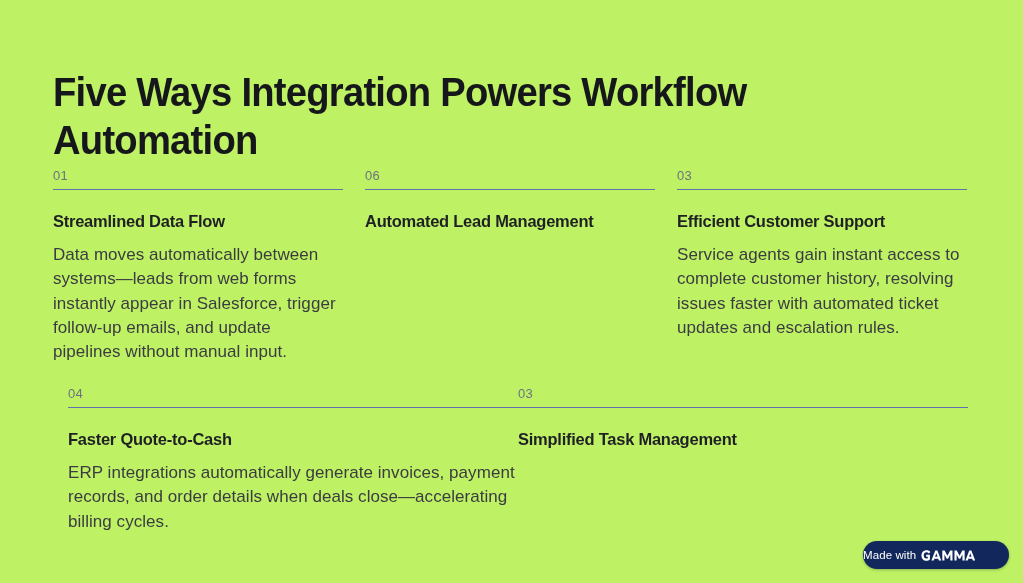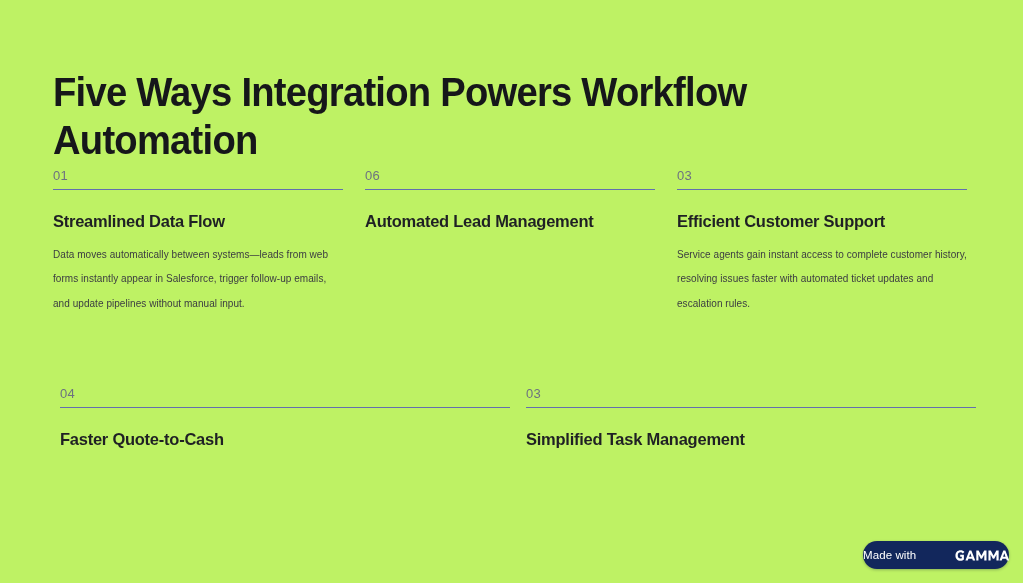--- a/index.html
+++ b/index.html
@@ -48,24 +48,23 @@
     position: absolute;
     display: flex;
   }
   .row-top {
     left: 53px;
     top: 168px;
     width: 916px;
     gap: 22px;
   }
   .row-bottom {
-    left: 60px;
+    left: 68px;
     top: 386px;
     width: 916px;
-    gap: 16px;
   }
 
   .card {
     display: flex;
     flex-direction: column;
   }
   .row-top .card { width: 290px; }
   .row-bottom .card { width: 450px; }
 
   .card-number {
@@ -89,39 +88,39 @@
     font-weight: 700;
     color: #1f2024;
     letter-spacing: -0.25px;
     margin-top: 21px;
     font-stretch: condensed;
     transform: scaleX(0.97);
     transform-origin: left center;
   }
 
   .card-body {
-    font-size: 10px;
+    font-size: 17px;
     line-height: 24.3px;
     color: #3b3c41;
     margin-top: 10px;
     letter-spacing: 0.05px;
   }
 
   
   .gamma-badge {
     position: absolute;
     left: 863px;
     top: 541px;
     width: 146px;
     height: 28px;
     background: #12275c;
     border-radius: 14px;
     display: flex;
     align-items: center;
-    justify-content: space-between;
+    justify-content: flex-start;
     gap: 5px;
     box-shadow: 0 1px 3px rgba(10, 20, 50, 0.28);
   }
   .gamma-made {
     font-size: 11.5px;
     color: #ffffff;
     font-weight: 400;
     letter-spacing: 0.1px;
   }
   .gamma-word {
@@ -160,20 +159,21 @@
     </div>
 
   </div>
 
   <div class="row row-bottom">
 
     <div class="card">
       <div class="card-number">04</div>
       <div class="card-rule"></div>
       <div class="card-heading">Faster Quote-to-Cash</div>
+      <div class="card-body">ERP integrations automatically generate invoices, payment records, and order details when deals close—accelerating billing cycles.</div>
     </div>
 
     <div class="card">
       <div class="card-number">03</div>
       <div class="card-rule"></div>
       <div class="card-heading">Simplified Task Management</div>
     </div>
 
   </div>
 

